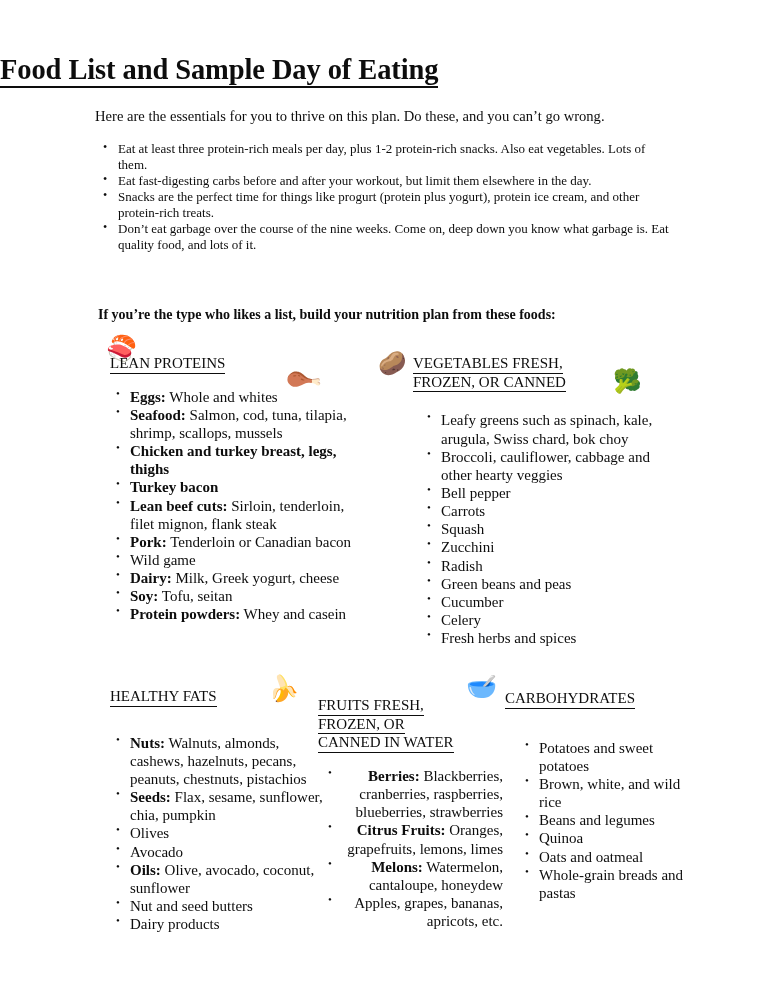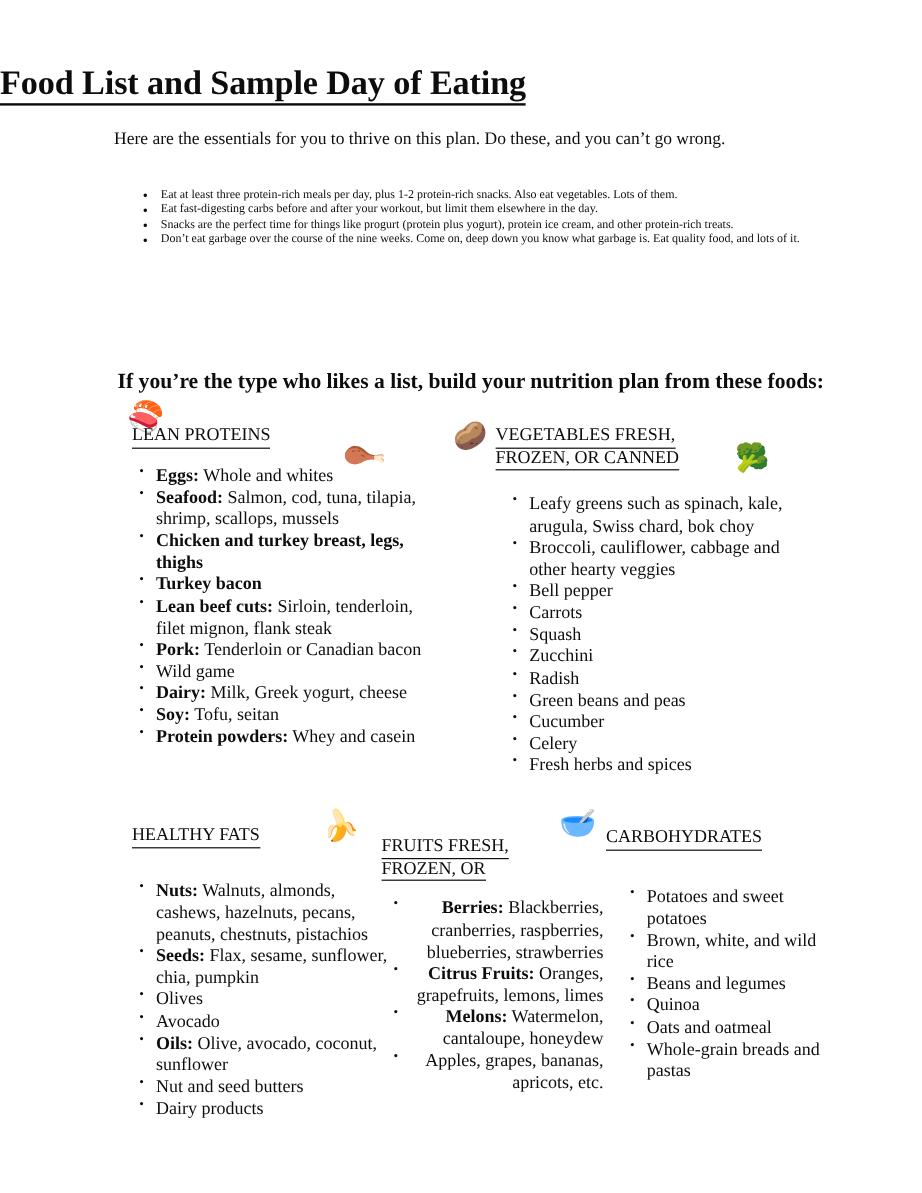--- a/index.html
+++ b/index.html
@@ -45,44 +45,44 @@
     width: 590px;
     font-size: 14.6px;
     line-height: 1.32;
   }
 
   .top-bullets {
     position: absolute;
     left: 95px;
     top: 141px;
     width: 580px;
-    margin: 16px;
+    margin: 0;
     padding: 0;
     list-style: none;
-    font-size: 10px;
+    font-size: 13px;
     line-height: 1.235;
   }
   .top-bullets li {
     position: relative;
     padding-left: 23px;
     margin-bottom: 0px;
   }
   .top-bullets li::before {
     content: "\2022";
     position: absolute;
     left: 8px;
     top: -1px;
     font-size: 12px;
   }
 
   .lead-line {
     position: absolute;
     left: 98px;
     top: 307px;
-    font-size: 18px;
+    font-size: 14px;
     font-weight: bold;
   }
 
   
   .col {
     position: absolute;
   }
   .sec-head {
     font-size: 15px;
     font-weight: normal;
@@ -213,20 +213,21 @@
       <li><b>Oils:</b><span> Olive, avocado, coconut, sunflower</span></li>
       <li><b></b><span>Nut and seed butters</span></li>
       <li><b></b><span>Dairy products</span></li>
     </ul>
   </div>
 
   <div class="col" id="col-fruits">
     <div class="sec-head">
       <div><span class="hl">FRUITS FRESH,</span></div>
       <div><span class="hl">FROZEN, OR</span></div>
+      <div><span class="hl">CANNED IN WATER</span></div>
     </div>
     <ul class="food-list">
       <li><b>Berries:</b><span> Blackberries, cranberries, raspberries, blueberries, strawberries</span></li>
       <li><b>Citrus Fruits:</b><span> Oranges, grapefruits, lemons, limes</span></li>
       <li><b>Melons:</b><span> Watermelon, cantaloupe, honeydew</span></li>
       <li><b></b><span>Apples, grapes, bananas, apricots, etc.</span></li>
     </ul>
   </div>
 
   <div class="col" id="col-carbs">

